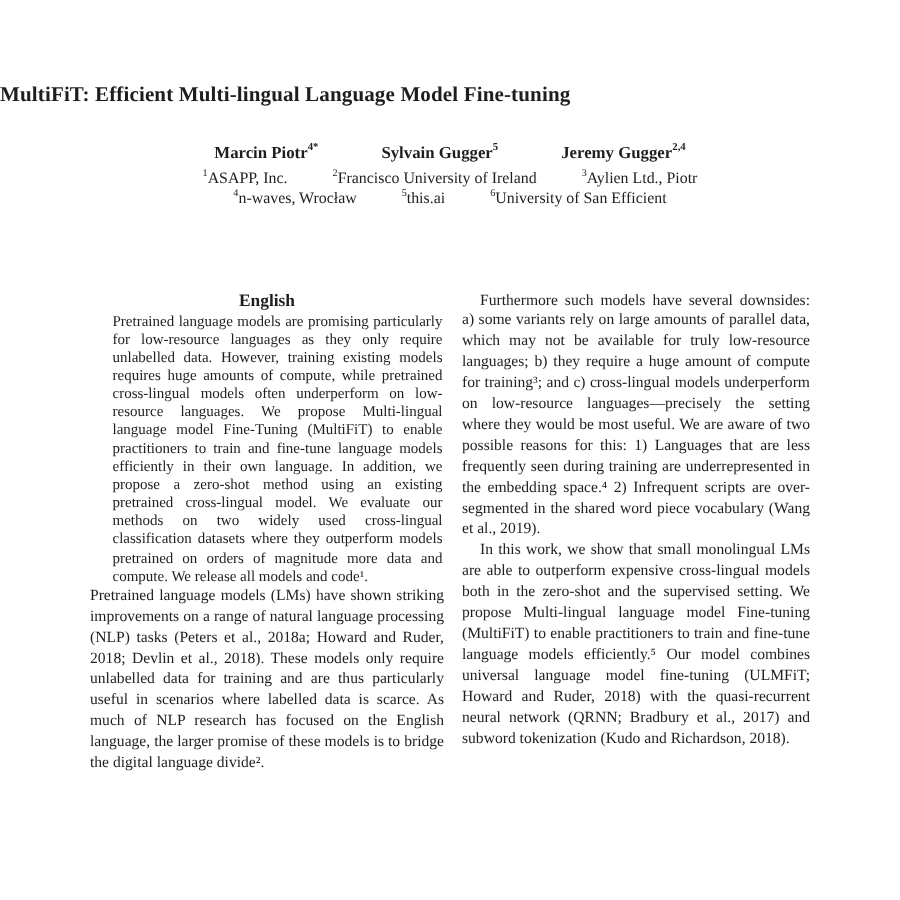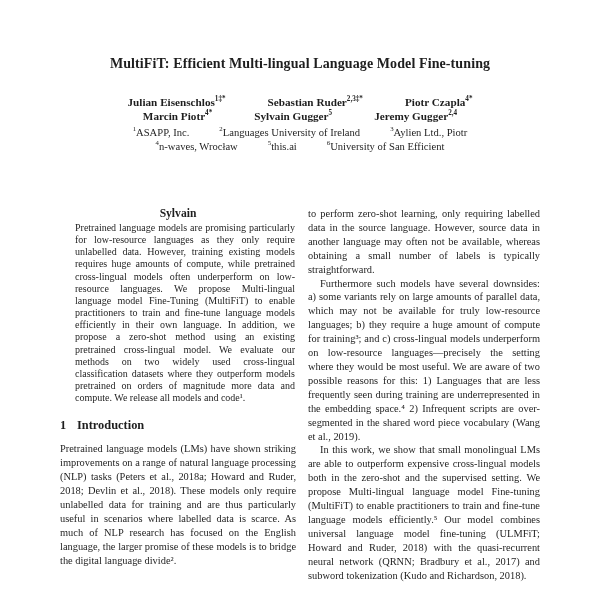--- a/index.html
+++ b/index.html
@@ -16,21 +16,21 @@
   .page {
     position: relative;
     width: 600px;
     height: 600px;
     overflow: hidden;
     background: #ffffff;
   }
   .title {
     margin: 0;
     padding-top: 56px;
-    text-align: center;
+    text-align: left;
     font-size: 14px;
     font-weight: bold;
     letter-spacing: 0.1px;
   }
   .authors {
     margin-top: 24px;
   }
   .author-row {
     display: flex;
     justify-content: center;
@@ -101,58 +101,49 @@
 </style>
 </head>
 <body>
 
 <div class="page">
 
   <h1 class="title">MultiFiT: Efficient Multi-lingual Language Model Fine-tuning</h1>
 
   <div class="authors">
     <div class="author-row">
-      <span class="author"><span>Julian Eisenschlos</span><sup>1‡*</sup></span>
-      <span class="author"><span>Sebastian Ruder</span><sup>2,3‡*</sup></span>
-      <span class="author"><span>Piotr Czapla</span><sup>4*</sup></span>
-    </div>
-    <div class="author-row">
       <span class="author"><span>Marcin Piotr</span><sup>4*</sup></span>
       <span class="author"><span>Sylvain Gugger</span><sup>5</sup></span>
       <span class="author"><span>Jeremy Gugger</span><sup>2,4</sup></span>
     </div>
   </div>
 
   <div class="affils">
     <div class="affil-row">
       <span class="affil"><sup>1</sup><span>ASAPP, Inc.</span></span>
-      <span class="affil"><sup>2</sup><span>Languages University of Ireland</span></span>
+      <span class="affil"><sup>2</sup><span>Francisco University of Ireland</span></span>
       <span class="affil"><sup>3</sup><span>Aylien Ltd., Piotr</span></span>
     </div>
     <div class="affil-row">
       <span class="affil"><sup>4</sup><span>n-waves, Wrocław</span></span>
       <span class="affil"><sup>5</sup><span>this.ai</span></span>
       <span class="affil"><sup>6</sup><span>University of San Efficient</span></span>
     </div>
   </div>
 
   <div class="columns">
 
     <div class="col left">
       <div class="abstract">
-        <div class="abstract-heading">Sylvain</div>
+        <div class="abstract-heading">English</div>
         <p class="abstract-body">Pretrained language models are promising particularly for low-resource languages as they only require unlabelled data. However, training existing models requires huge amounts of compute, while pretrained cross-lingual models often underperform on low-resource languages. We propose Multi-lingual language model Fine-Tuning (MultiFiT) to enable practitioners to train and fine-tune language models efficiently in their own language. In addition, we propose a zero-shot method using an existing pretrained cross-lingual model. We evaluate our methods on two widely used cross-lingual classification datasets where they outperform models pretrained on orders of magnitude more data and compute. We release all models and code¹.</p>
       </div>
-      <h2 class="sec-heading">
-        <span class="sec-num">1</span><span class="sec-title">Introduction</span>
-      </h2>
       <p class="body-par">Pretrained language models (LMs) have shown striking improvements on a range of natural language processing (NLP) tasks (Peters et al., 2018a; Howard and Ruder, 2018; Devlin et al., 2018). These models only require unlabelled data for training and are thus particularly useful in scenarios where labelled data is scarce. As much of NLP research has focused on the English language, the larger promise of these models is to bridge the digital language divide².</p>
     </div>
 
     <div class="col right">
-      <p class="body-par">to perform zero-shot learning, only requiring labelled data in the source language. However, source data in another language may often not be available, whereas obtaining a small number of labels is typically straightforward.</p>
       <p class="body-par indent">Furthermore such models have several downsides: a) some variants rely on large amounts of parallel data, which may not be available for truly low-resource languages; b) they require a huge amount of compute for training³; and c) cross-lingual models underperform on low-resource languages—precisely the setting where they would be most useful. We are aware of two possible reasons for this: 1) Languages that are less frequently seen during training are underrepresented in the embedding space.⁴ 2) Infrequent scripts are over-segmented in the shared word piece vocabulary (Wang et al., 2019).</p>
       <p class="body-par indent">In this work, we show that small monolingual LMs are able to outperform expensive cross-lingual models both in the zero-shot and the supervised setting. We propose Multi-lingual language model Fine-tuning (MultiFiT) to enable practitioners to train and fine-tune language models efficiently.⁵ Our model combines universal language model fine-tuning (ULMFiT; Howard and Ruder, 2018) with the quasi-recurrent neural network (QRNN; Bradbury et al., 2017) and subword tokenization (Kudo and Richardson, 2018).</p>
     </div>
 
   </div>
 
 </div>
 
 </body></html>

